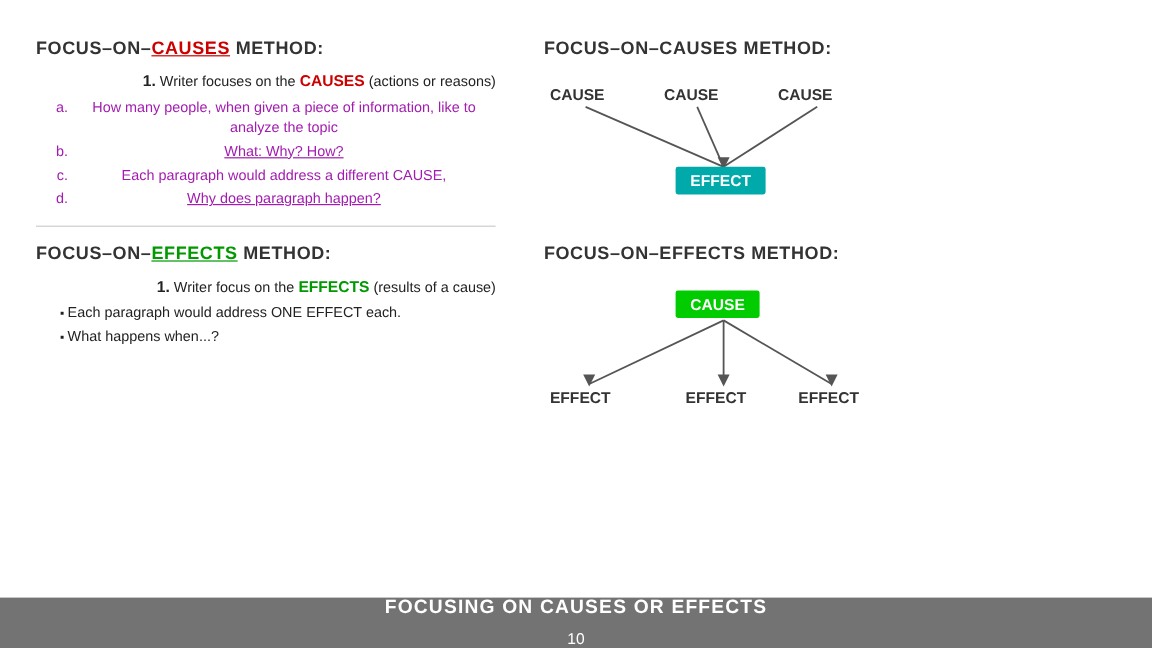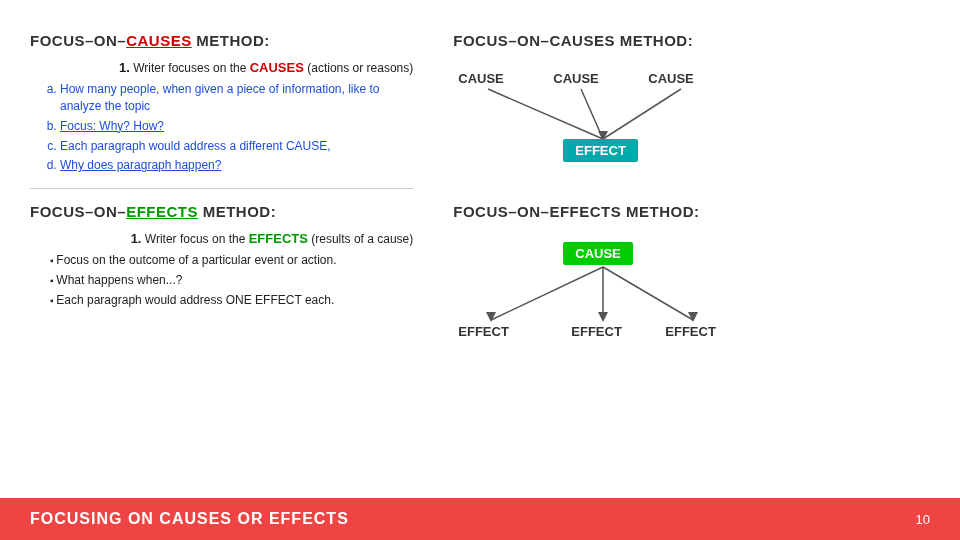--- a/index.html
+++ b/index.html
@@ -91,24 +91,25 @@
       content: "▪ ";
       font-size: 10px;
     }
 
     .alpha-list {
       margin-left: 30px;
     }
 
     .alpha-list li {
       font-size: 12px;
-      color: #1d4ed8;
+      color: #a21caf;
       margin-bottom: 3px;
       line-height: 1.4;
       list-style: lower-alpha;
+      text-align: center;
     }
 
     .alpha-list li.underline-item {
       text-decoration: underline;
     }
 
     .section-divider {
       border: none;
       border-top: 1px solid #ccc;
       margin: 14px 0;
@@ -122,25 +123,26 @@
       letter-spacing: 0.5px;
     }
 
     
     .footer-bar {
       position: absolute;
       bottom: 0;
       left: 0;
       width: 960px;
       height: 42px;
-      background: #ef4444;
+      background: #737373;
       display: flex;
       align-items: center;
       justify-content: space-between;
       padding: 0 30px;
+      flex-direction: column;
     }
 
     .footer-text {
       color: #fff;
       font-size: 16px;
       font-weight: bold;
       letter-spacing: 1px;
     }
 
     .footer-page {
@@ -170,21 +172,21 @@
     <div class="list-item">
       <span class="num">1.</span>
       <span>Writer focuses on the </span><span class="bold-red">CAUSES</span><span> (actions or reasons)</span>
     </div>
 
     <ol class="alpha-list">
       <li>
         <span>How many people, when given a piece of information, like to analyze the topic</span>
       </li>
       <li class="underline-item">
-        <span>Focus:  Why? How?</span>
+        <span>What:  Why? How?</span>
       </li>
       <li>
         <span>Each paragraph would address a different </span><span class="underline-red">CAUSE</span><span>,</span>
       </li>
       <li class="underline-item">
         <span>Why does paragraph happen?</span>
       </li>
     </ol>
 
     <hr class="section-divider">
@@ -192,23 +194,22 @@
     <div class="section-title">
       <span>FOCUS–ON–</span><span class="keyword-green">EFFECTS</span><span> METHOD:</span>
     </div>
 
     <div class="list-item">
       <span class="num">1.</span>
       <span>Writer focus on the </span><span class="bold-green">EFFECTS</span><span> (results of a cause)</span>
     </div>
 
     <ul class="sub-list">
-      <li>Focus on the outcome of a particular event or action.</li>
+      <li>Each paragraph would address ONE <span class="underline-red">EFFECT</span> each.</li>
       <li><span class="underline">What happens when...?</span></li>
-      <li>Each paragraph would address ONE <span class="underline-red">EFFECT</span> each.</li>
     </ul>
 
   </div>
 
   <div class="right-panel">
 
     <div class="right-diagram-section">
       <div class="diagram-title">
         <span>FOCUS–ON–</span><span class="keyword-red">CAUSES</span><span> METHOD:</span>
       </div>

